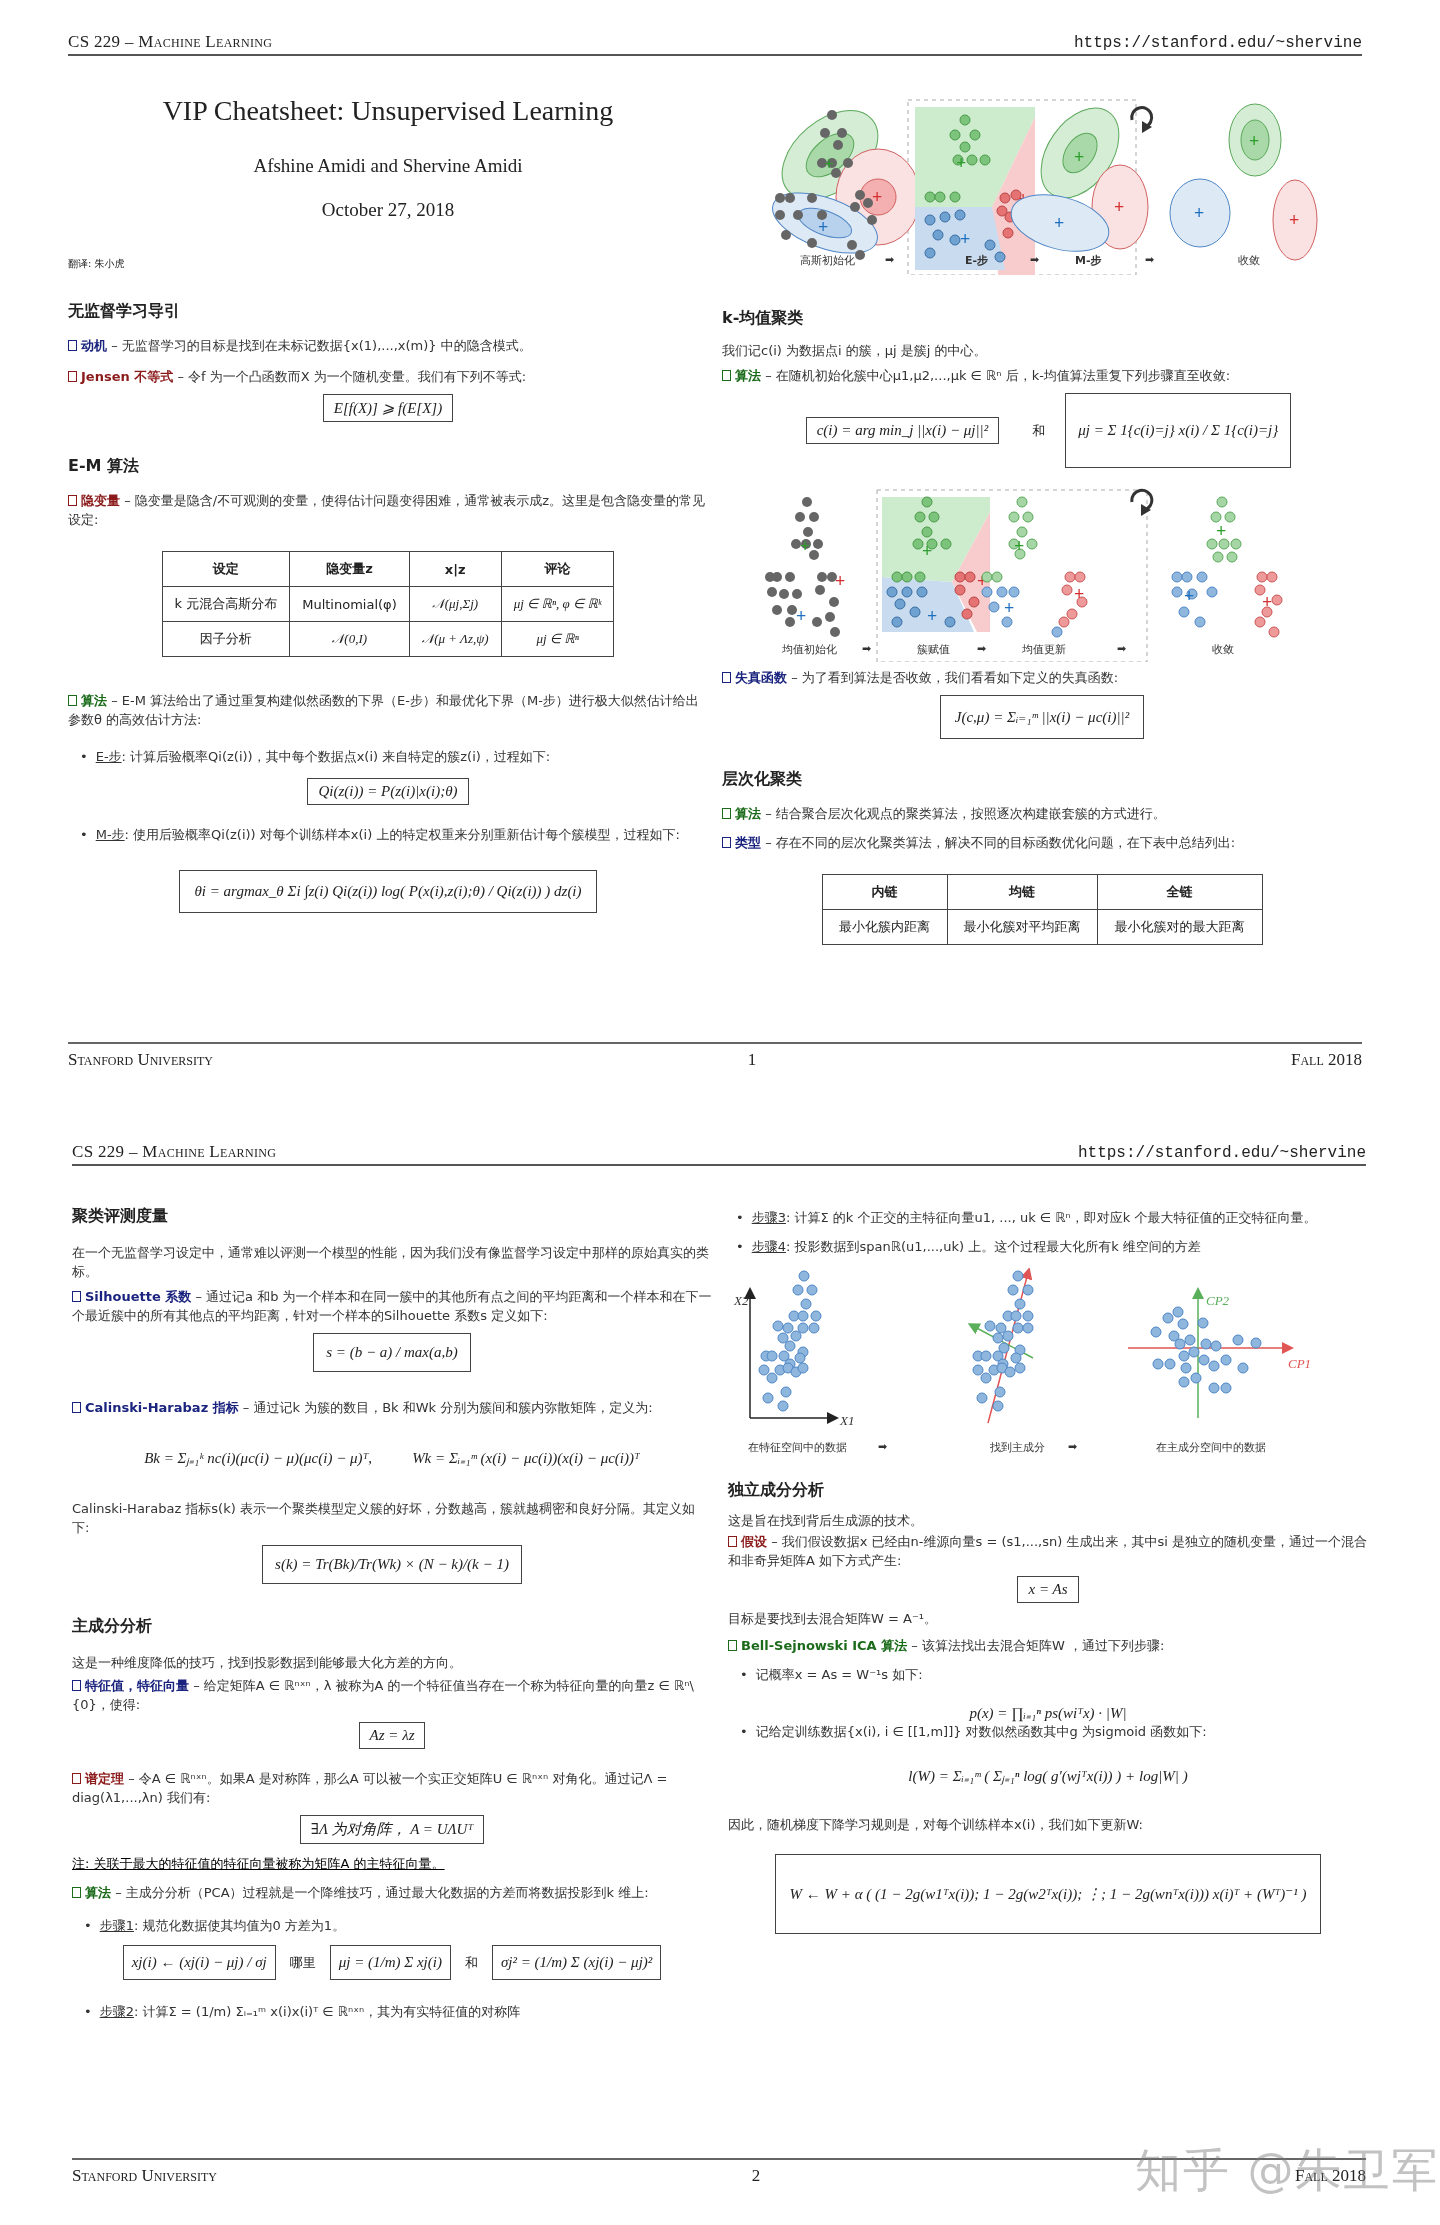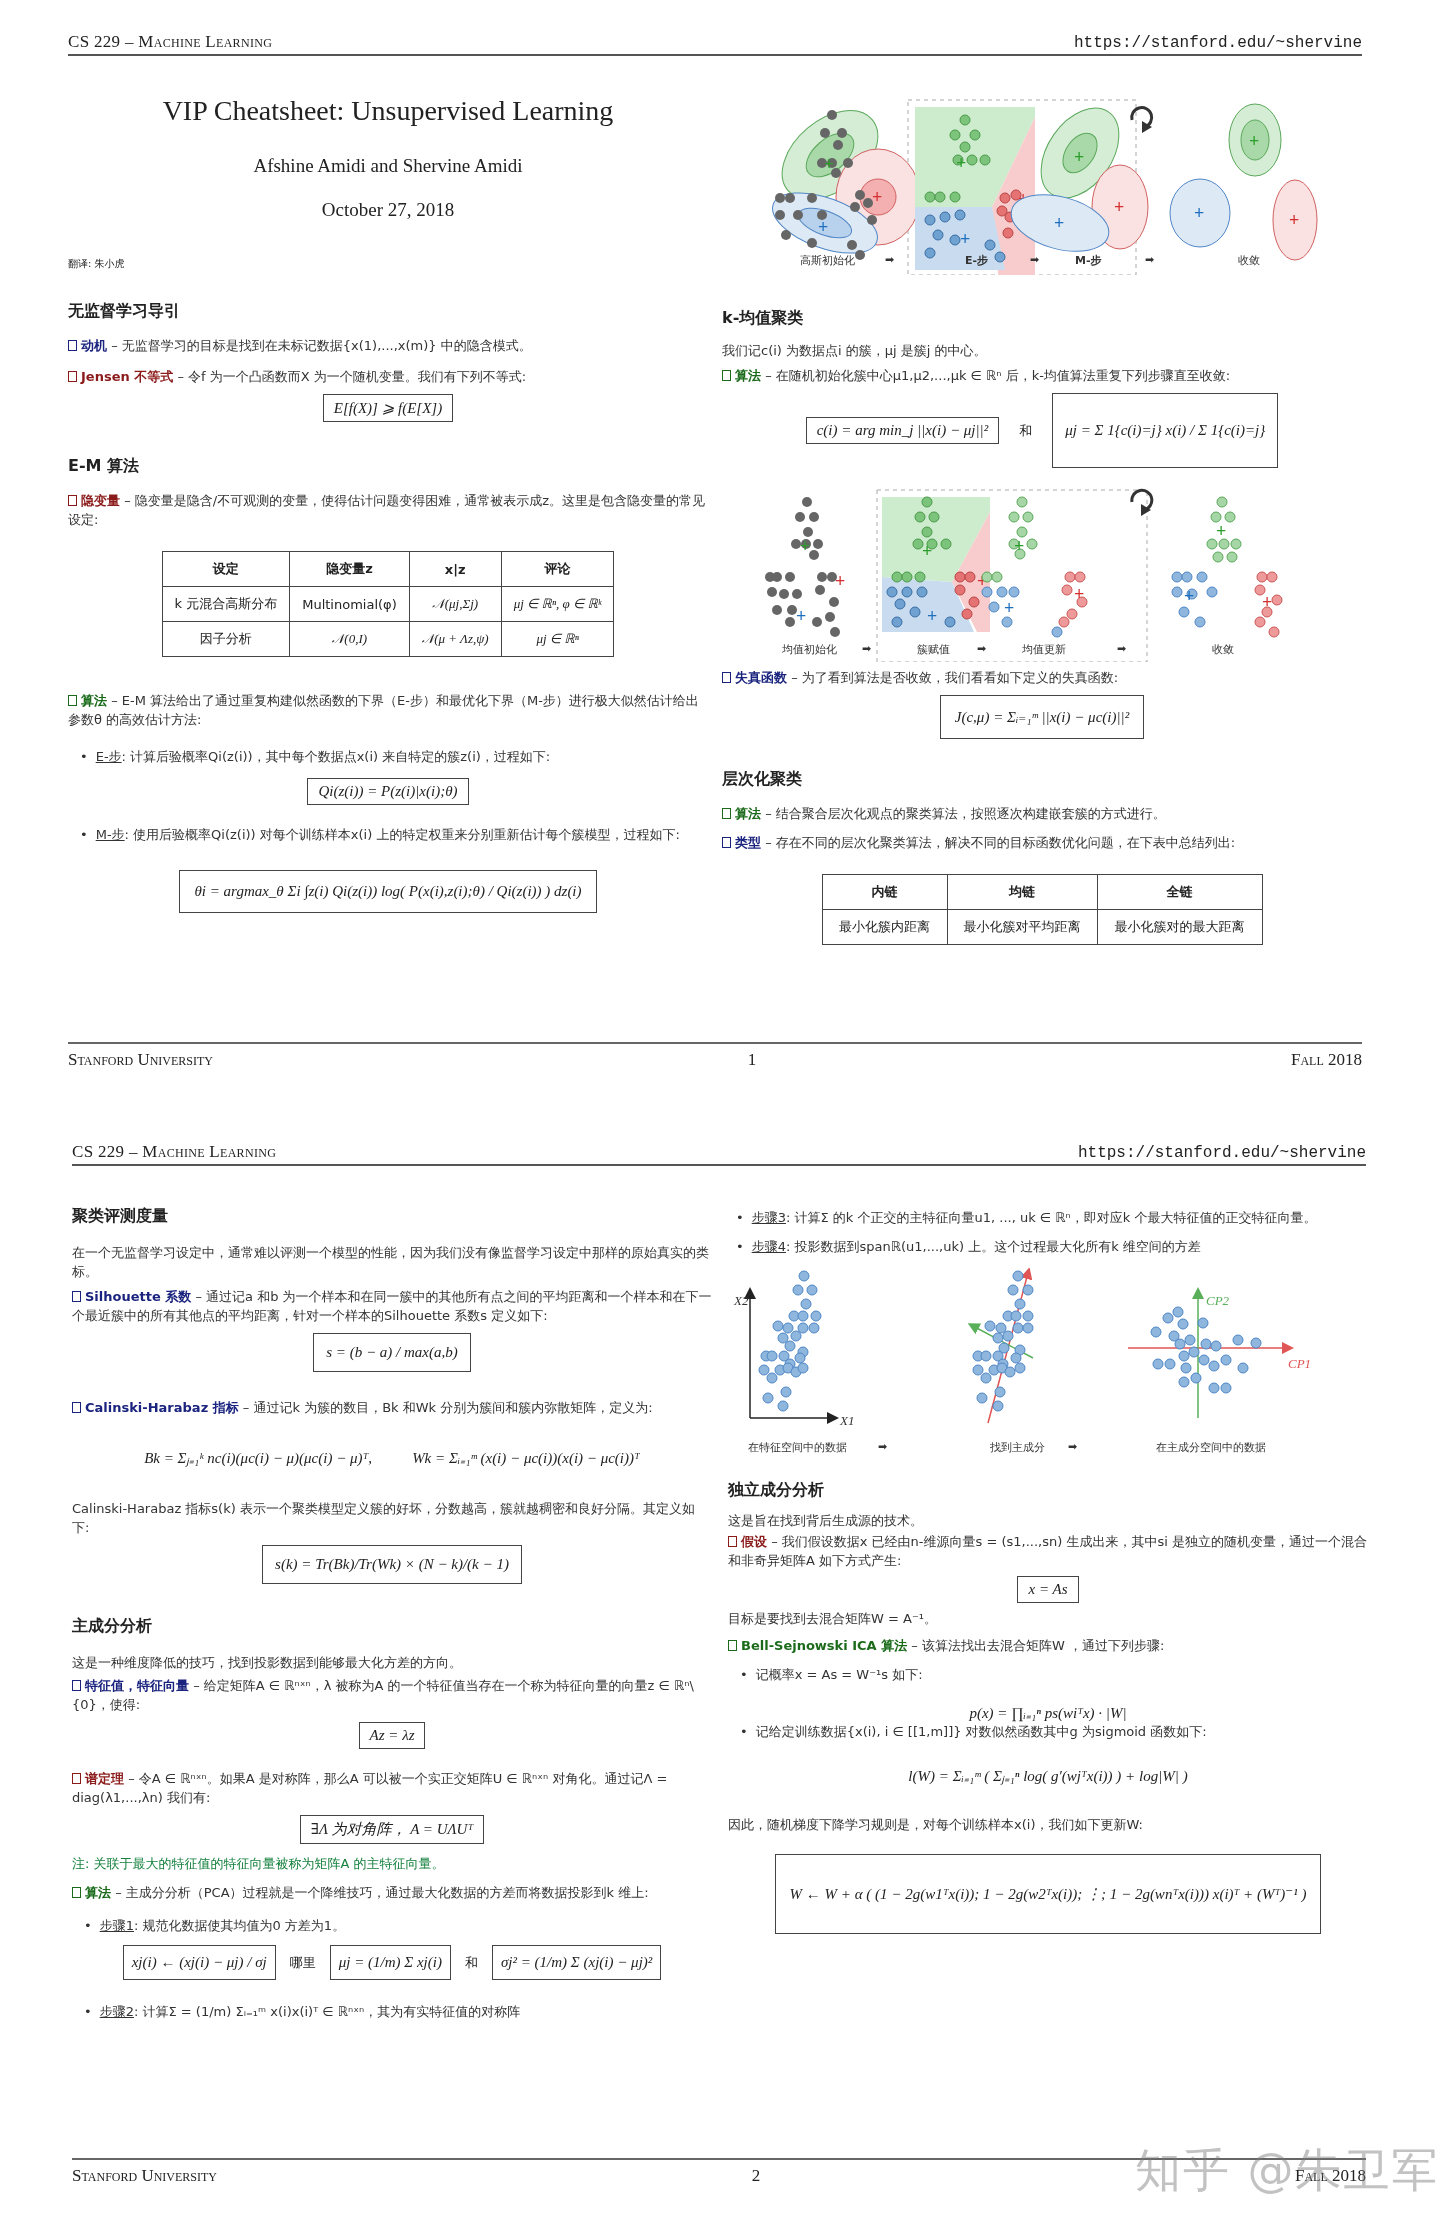--- a/index.html
+++ b/index.html
@@ -19,21 +19,21 @@
   .authors { text-align: center; font-size: 19px; }
   .date { text-align: center; font-size: 19px; }
   .translator { font-size: 10px; font-family: "DejaVu Sans", sans-serif; }
   h2 { font-family: "DejaVu Sans", sans-serif; font-size: 16px; font-weight: bold; color: #222; }
   p, li { font-family: "DejaVu Sans", sans-serif; font-size: 13px; line-height: 19px; color: #333; }
   .bx { font-family: "DejaVu Sans", sans-serif; }
   .term { font-weight: bold; }
   .blue { color: #1a237e; }
   .red { color: #8b1a1a; }
   .green { color: #1b6b1b; }
-  .note { color: #15803d; }
+  .note { color: #000000; text-decoration: underline; }
   .sq { display: inline-block; width: 9px; height: 11px; border: 1.5px solid currentColor; margin-right: 4px; vertical-align: -1px; }
   .formula { display: block; margin: 8px auto; border: 1.5px solid #444; padding: 4px 10px; font-family: "Liberation Serif", "DejaVu Serif", serif; font-style: italic; font-size: 15px; text-align: center; width: max-content; }
   .formula.big { padding: 12px 14px; font-size: 15px; }
   table.t { border-collapse: collapse; margin: 10px auto; font-family: "DejaVu Sans", sans-serif; font-size: 13px; }
   table.t td, table.t th { border: 1.5px solid #444; padding: 8px 12px; text-align: center; font-weight: normal; }
   table.t th { font-weight: bold; }
   ul { list-style: none; margin-left: 28px; }
   ul li::before { content: "•"; margin-left: -16px; margin-right: 8px; }
   .ul { text-decoration: underline; }
   .fig { position: absolute; }
@@ -207,21 +207,21 @@
     <span class="figlabel" style="left:478px;top:158px;">收敛</span>
   </div>
 
   <div class="col col-right" style="top:308px;">
     <h2>k-均值聚类</h2>
     <p style="margin-top:12px;">我们记c(i) 为数据点i 的簇，μj 是簇j 的中心。</p>
     <p style="margin-top:6px;">
       <span class="green term"><span class="sq"></span><span>算法</span></span><span> – 在随机初始化簇中心μ1,μ2,...,μk ∈ ℝⁿ 后，k-均值算法重复下列步骤直至收敛:</span>
     </p>
     <div style="display:flex;align-items:center;justify-content:center;gap:20px;margin-top:8px;">
-      <div class="formula" style="margin:0;">c(i) = arg min_j ||x(i) − μj||²</div>
+      <div class="formula" style="margin:13px;">c(i) = arg min_j ||x(i) − μj||²</div>
       <span class="bx" style="font-size:13px;">和</span>
       <div class="formula" style="margin:0;padding:28px 12px;">μj = Σ 1{c(i)=j} x(i) / Σ 1{c(i)=j}</div>
     </div>
 
     <div style="position:relative;height:180px;margin-top:14px;">
       <svg width="640" height="180" viewBox="0 0 640 180">
         <rect x="155" y="8" width="270" height="172" fill="none" stroke="#aaa" stroke-dasharray="4 4"></rect>
         <g fill="#666">
           <circle cx="85" cy="20" r="5"></circle>
             <circle cx="78" cy="35" r="5"></circle>

